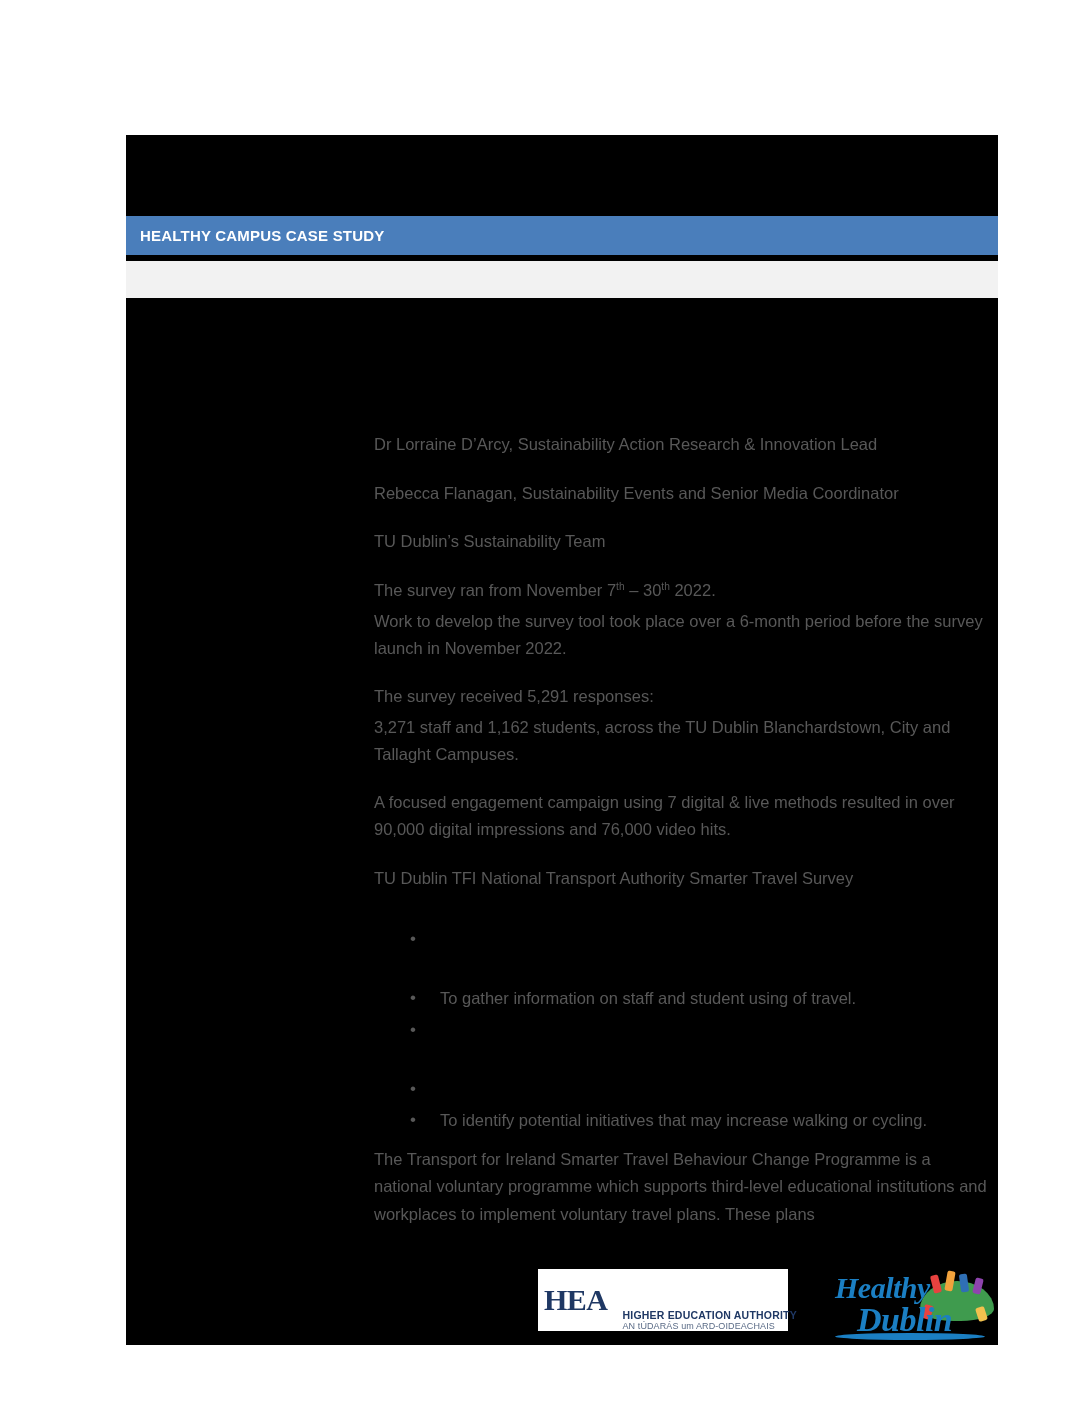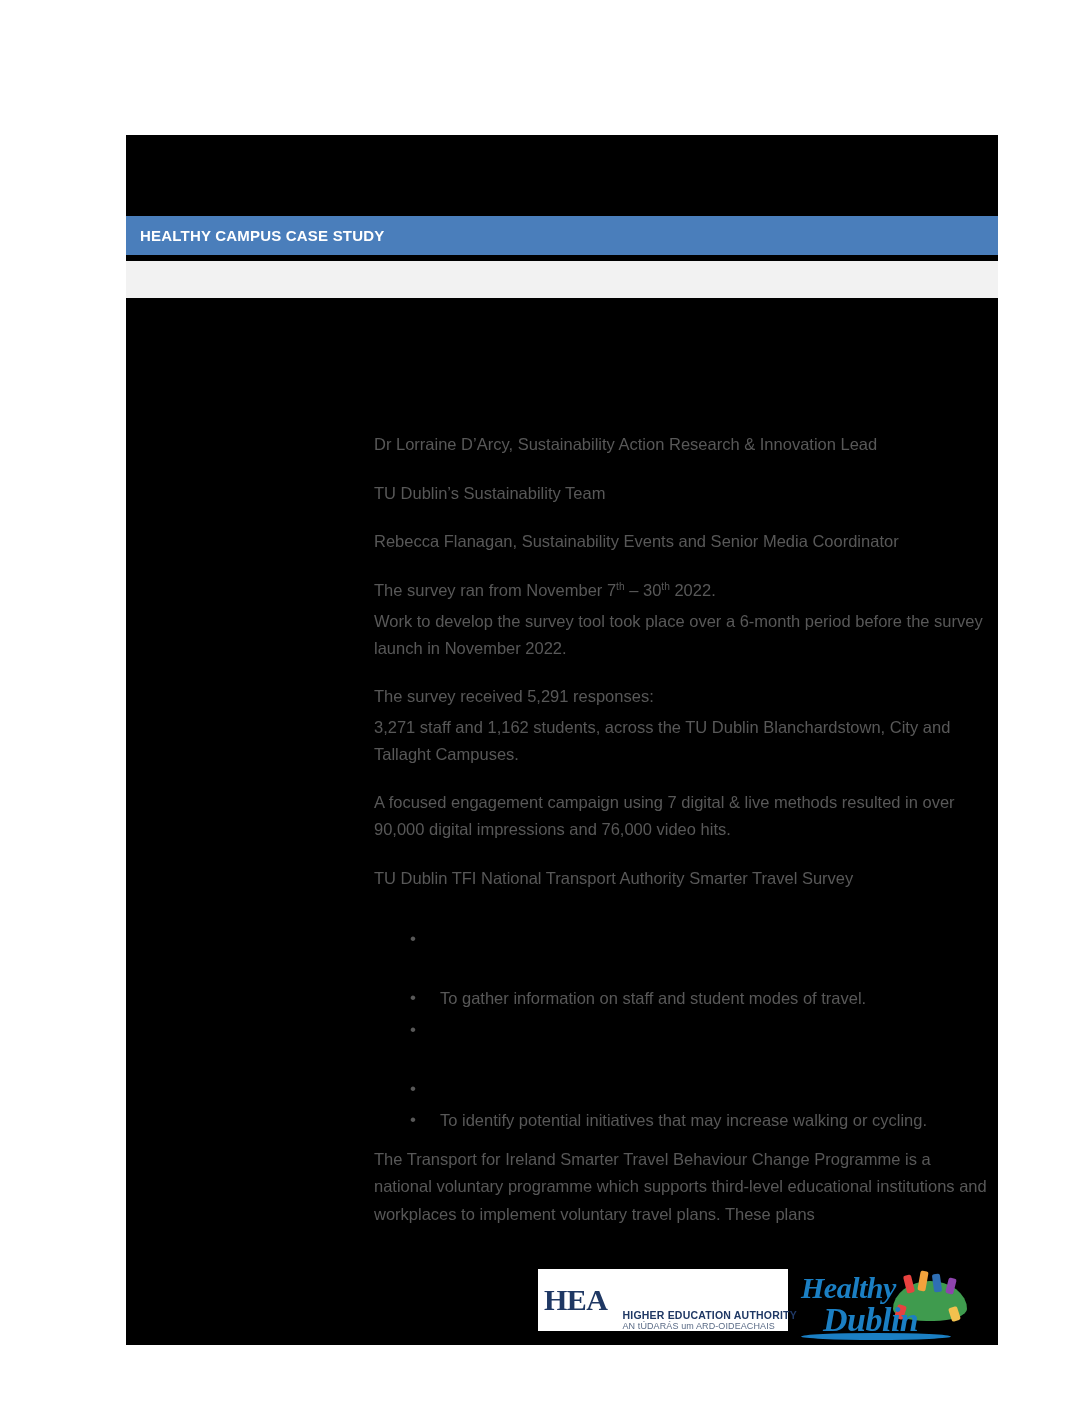--- a/index.html
+++ b/index.html
@@ -119,20 +119,21 @@
 
   
   .footer {
     position: absolute;
     left: 412px;
     top: 1134px;
     width: 460px;
     height: 76px;
     display: flex;
     align-items: flex-start;
+    gap: 34px;
   }
   .hea-logo {
     width: 250px;
     height: 62px;
     background: #ffffff;
     display: flex;
     align-items: center;
     padding: 0 6px;
     box-sizing: border-box;
   }
@@ -238,39 +239,39 @@
   <div class="banner">
     <div class="banner-title">HEALTHY CAMPUS CASE STUDY</div>
   </div>
 
   <div class="subbar"></div>
 
   <div class="content">
 
     <p>Dr Lorraine D’Arcy, Sustainability Action Research &amp; Innovation Lead</p>
 
+    <p>Rebecca Flanagan, Sustainability Events and Senior Media Coordinator</p>
+
     <p>TU Dublin’s Sustainability Team</p>
-
-    <p>Rebecca Flanagan, Sustainability Events and Senior Media Coordinator</p>
 
     <p class="tight"><span>The survey ran from November 7</span><sup>th</sup><span> – 30</span><sup>th</sup><span> 2022.</span></p>
 
     <p>Work to develop the survey tool took place over a 6-month period before the survey launch in November 2022.</p>
 
     <p class="tight">The survey received 5,291 responses:</p>
 
     <p>3,271 staff and 1,162 students, across the TU Dublin Blanchardstown, City and Tallaght Campuses.</p>
 
     <p>A focused engagement campaign using 7 digital &amp; live methods resulted in over 90,000 digital impressions and 76,000 video hits.</p>
 
     <p>TU Dublin TFI National Transport Authority Smarter Travel Survey</p>
 
     <ul class="bullets">
       <li class="empty gap"></li>
-      <li>To gather information on staff and student modes of travel.</li>
+      <li>To gather information on staff and student using of travel.</li>
       <li class="empty gap"></li>
       <li class="empty"></li>
       <li>To identify potential initiatives that may increase walking or cycling.</li>
     </ul>
 
     <div class="closing">
       <p>The Transport for Ireland Smarter Travel Behaviour Change Programme is a national voluntary programme which supports third-level educational institutions and workplaces to implement voluntary travel plans. These plans</p>
     </div>
 
   </div>

